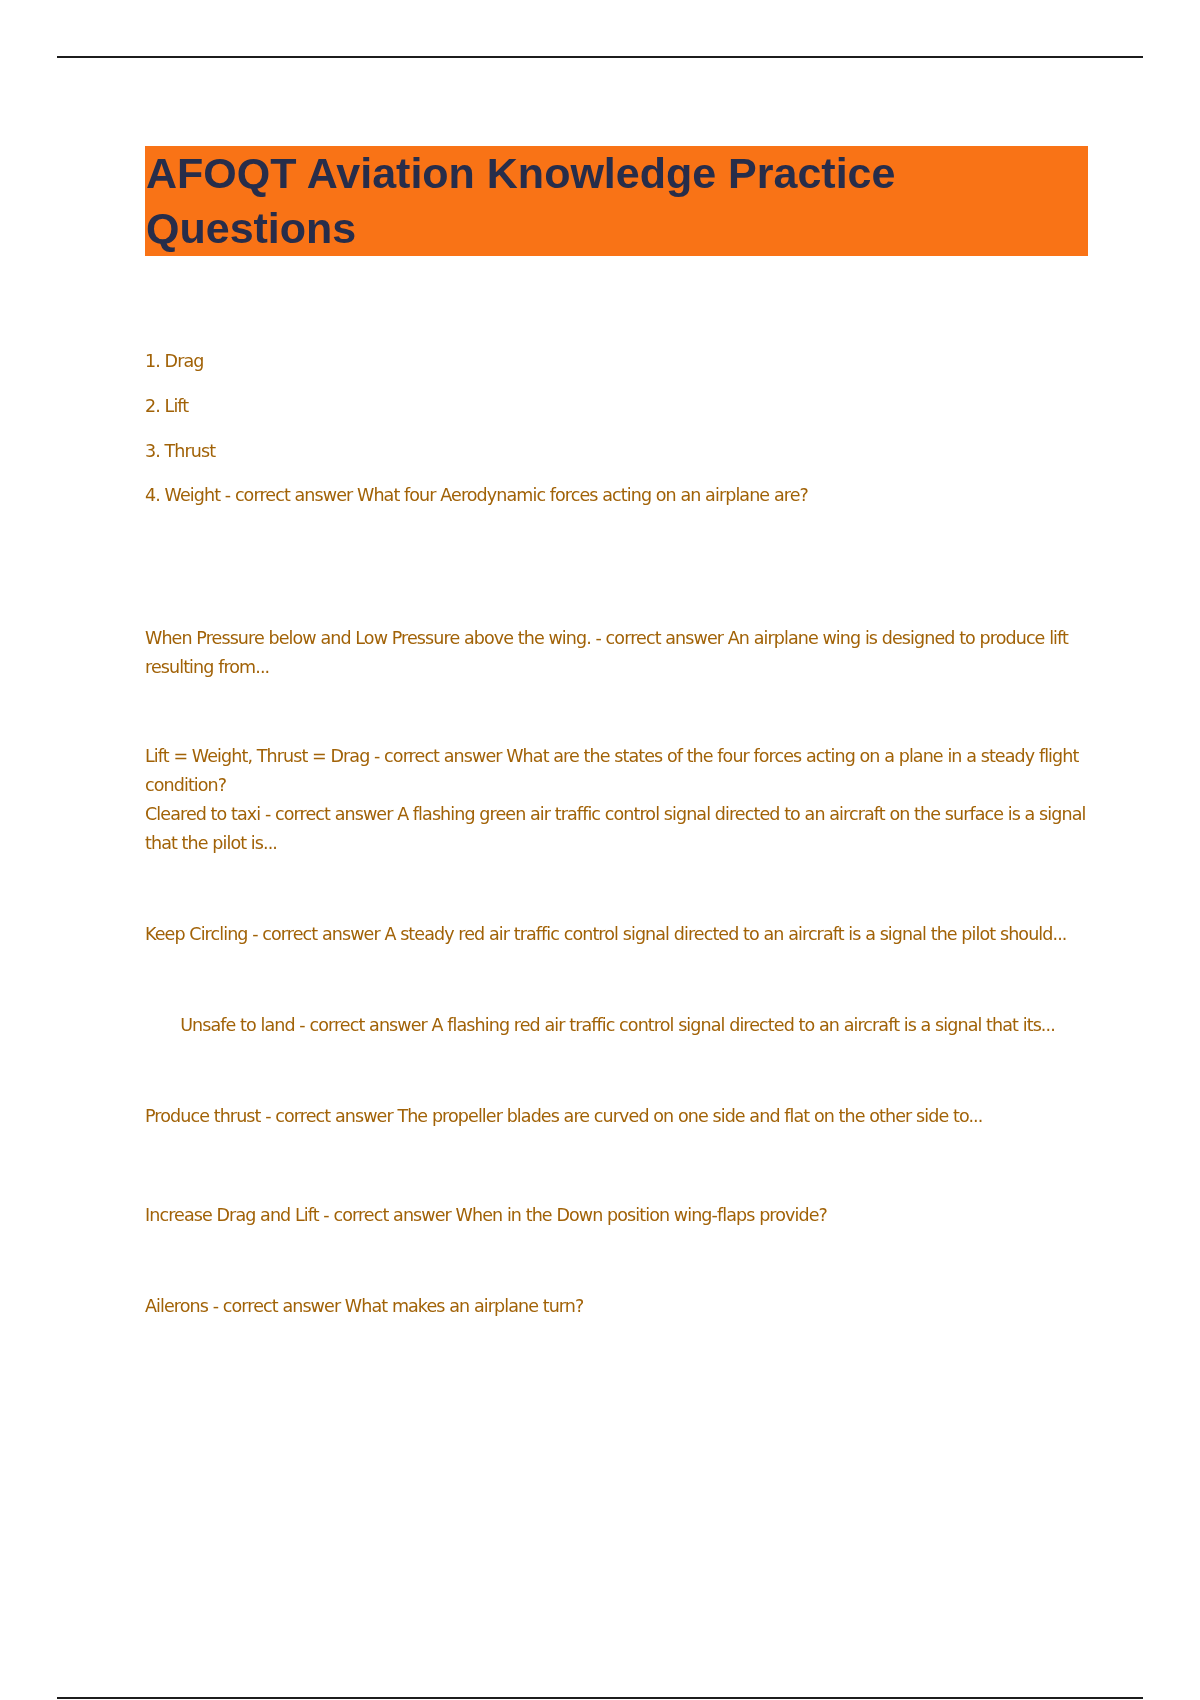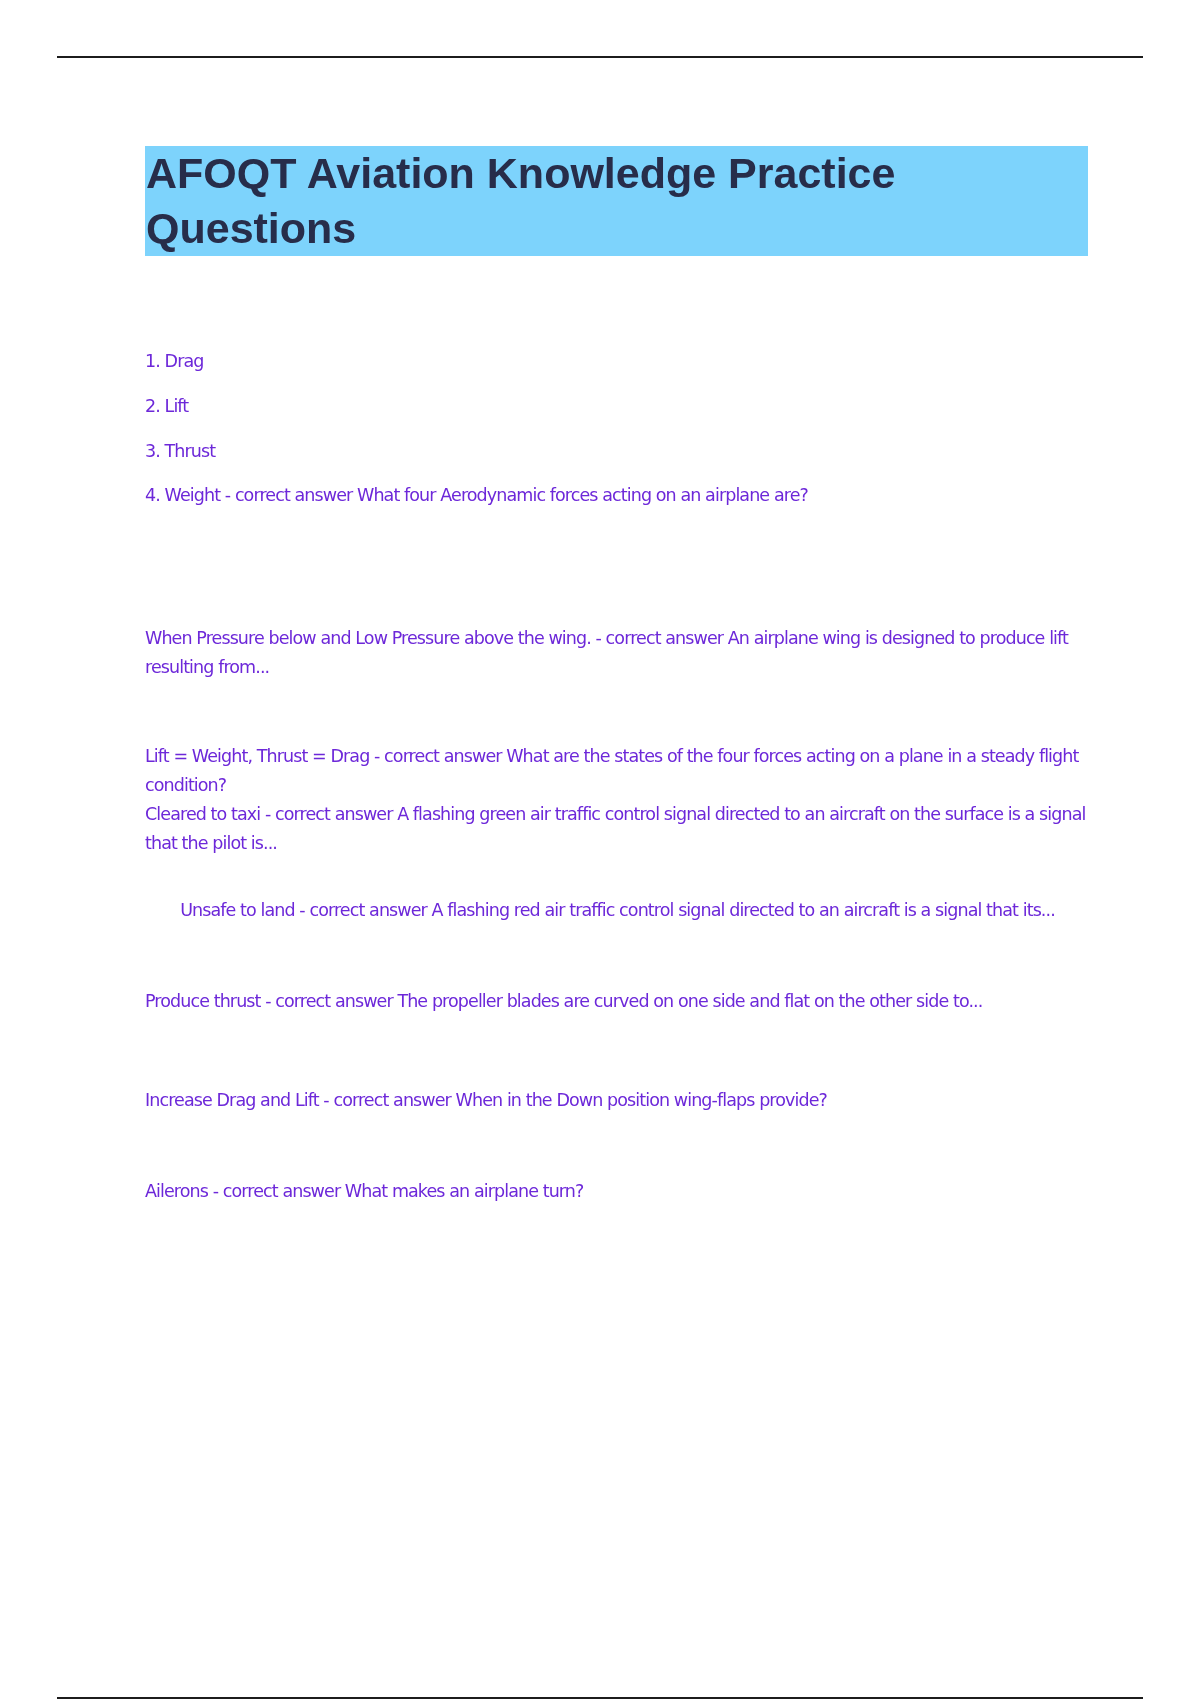--- a/index.html
+++ b/index.html
@@ -2,25 +2,25 @@
 <html><head>
 <meta charset="utf-8">
 <style>
   html, body { margin: 0; padding: 0; background: #ffffff; }
   body { width: 1200px; height: 1700px; position: relative; overflow: hidden;
          font-family: "Liberation Sans", sans-serif; color: #222; }
   .rule { position: absolute; left: 57px; width: 1086px; height: 2px; background: #1c1c1c; }
   .rule.top { top: 56px; }
   .rule.bottom { top: 1697px; }
   .title-box { position: absolute; left: 145px; top: 146px; width: 943px; height: 110px;
-               background: #7dd3fc; }
+               background: #f97316; }
   .title { margin: 0; padding: 0 0 0 1px; font-family: "Liberation Sans", sans-serif;
            font-weight: bold; font-size: 43px; line-height: 55px; color: #272d4a; }
   .content { position: absolute; left: 145px; top: 346px; width: 945px;
-             font-family: "DejaVu Sans", sans-serif; font-size: 17.5px; color: #6d28d9;
+             font-family: "DejaVu Sans", sans-serif; font-size: 17.5px; color: #a16207;
              letter-spacing: -0.9px; }
   .list-item { height: 45px; line-height: 30px; }
   .qa { margin: 0; line-height: 29px; }
 </style>
 </head>
 <body>
 
 <div class="rule top"></div>
 
 <div class="title-box">
@@ -31,22 +31,23 @@
   <div class="list-item">1. Drag</div>
   <div class="list-item">2. Lift</div>
   <div class="list-item">3. Thrust</div>
 
   <p class="qa" style="margin-bottom:114px;"><span>4. Weight</span><span> -  correct answer </span><span>What four Aerodynamic forces acting on an airplane are?</span></p>
 
   <p class="qa" style="margin-bottom:60px;"><span>When Pressure below and Low Pressure above the wing.</span><span> -  correct answer </span><span>An airplane wing is designed to produce lift resulting from...</span></p>
 
   <p class="qa" style=""><span>Lift = Weight, Thrust = Drag</span><span> -  correct answer </span><span>What are the states of the four forces acting on a plane in a steady flight condition?</span></p>
 
-  <p class="qa" style="margin-bottom:38px;"><span>Cleared to taxi</span><span> -  correct answer </span><span>A flashing green air traffic control signal directed to an aircraft on the surface is a signal that the pilot is...</span></p>
+  <p class="qa" style="margin-bottom:62px;"><span>Cleared to taxi</span><span> -  correct answer </span><span>A flashing green air traffic control signal directed to an aircraft on the surface is a signal that the pilot is...</span></p>
 
+  <p class="qa" style="margin-bottom:62px;"><span>Keep Circling</span><span> -  correct answer </span><span>A steady red air traffic control signal directed to an aircraft is a signal the pilot should...</span></p>
 
   <p class="qa" style="margin-bottom:62px;text-align:center;"><span>Unsafe to land</span><span> -  correct answer </span><span>A flashing red air traffic control signal directed to an aircraft is a signal that its...</span></p>
 
   <p class="qa" style="margin-bottom:70px;"><span>Produce thrust</span><span> -  correct answer </span><span>The propeller blades are curved on one side and flat on the other side to...</span></p>
 
   <p class="qa" style="margin-bottom:62px;"><span>Increase Drag and Lift</span><span> -  correct answer </span><span>When in the Down position wing-flaps provide?</span></p>
 
   <p class="qa"><span>Ailerons</span><span> -  correct answer </span><span>What makes an airplane turn?</span></p>
 </div>
 

